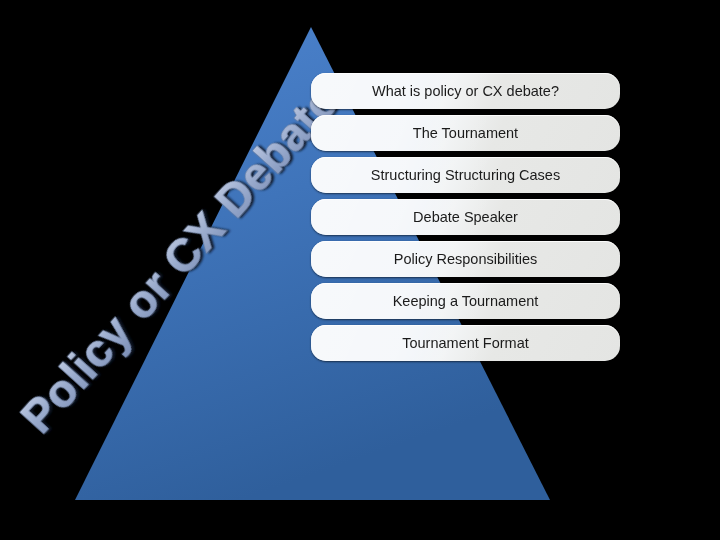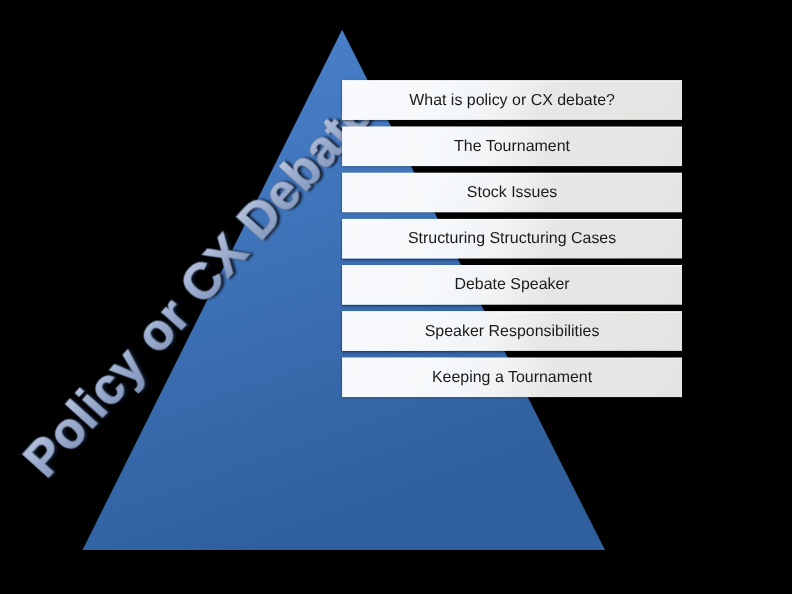--- a/index.html
+++ b/index.html
@@ -43,21 +43,21 @@
   #row-stack {
     position: absolute;
     left: 311px;
     top: 73px;
     width: 309px;
   }
   .row {
     position: relative;
     height: 36px;
     margin-bottom: 6px;
-    border-radius: 0;
+    border-radius: 15px;
     background:
       linear-gradient(115deg,
         #eef2f7 0%,
         #eef2f7 36%,
         #f1f3f4 45%,
         #e7e8e6 60%,
         #e4e5e3 100%);
     box-shadow:
       0 1px 2px rgba(0,0,0,0.55),
       inset 0 1px 0 rgba(255,255,255,0.85);
@@ -128,36 +128,36 @@
   <div id="row-stack">
 
     <div class="row">
       <span class="row-label">What is policy or CX debate?</span>
     </div>
 
     <div class="row">
       <span class="row-label">The Tournament</span>
     </div>
 
-    <div class="row">
-      <span class="row-label">Stock Issues</span>
-    </div>
 
     <div class="row">
       <span class="row-label">Structuring Structuring Cases</span>
     </div>
 
 
     <div class="row">
       <span class="row-label">Debate Speaker</span>
     </div>
 
     <div class="row">
-      <span class="row-label">Speaker Responsibilities</span>
+      <span class="row-label">Policy Responsibilities</span>
     </div>
 
     <div class="row">
       <span class="row-label">Keeping a Tournament</span>
     </div>
 
+    <div class="row">
+      <span class="row-label">Tournament Format</span>
+    </div>
 
   </div>
 </div>
 
 </body></html>

